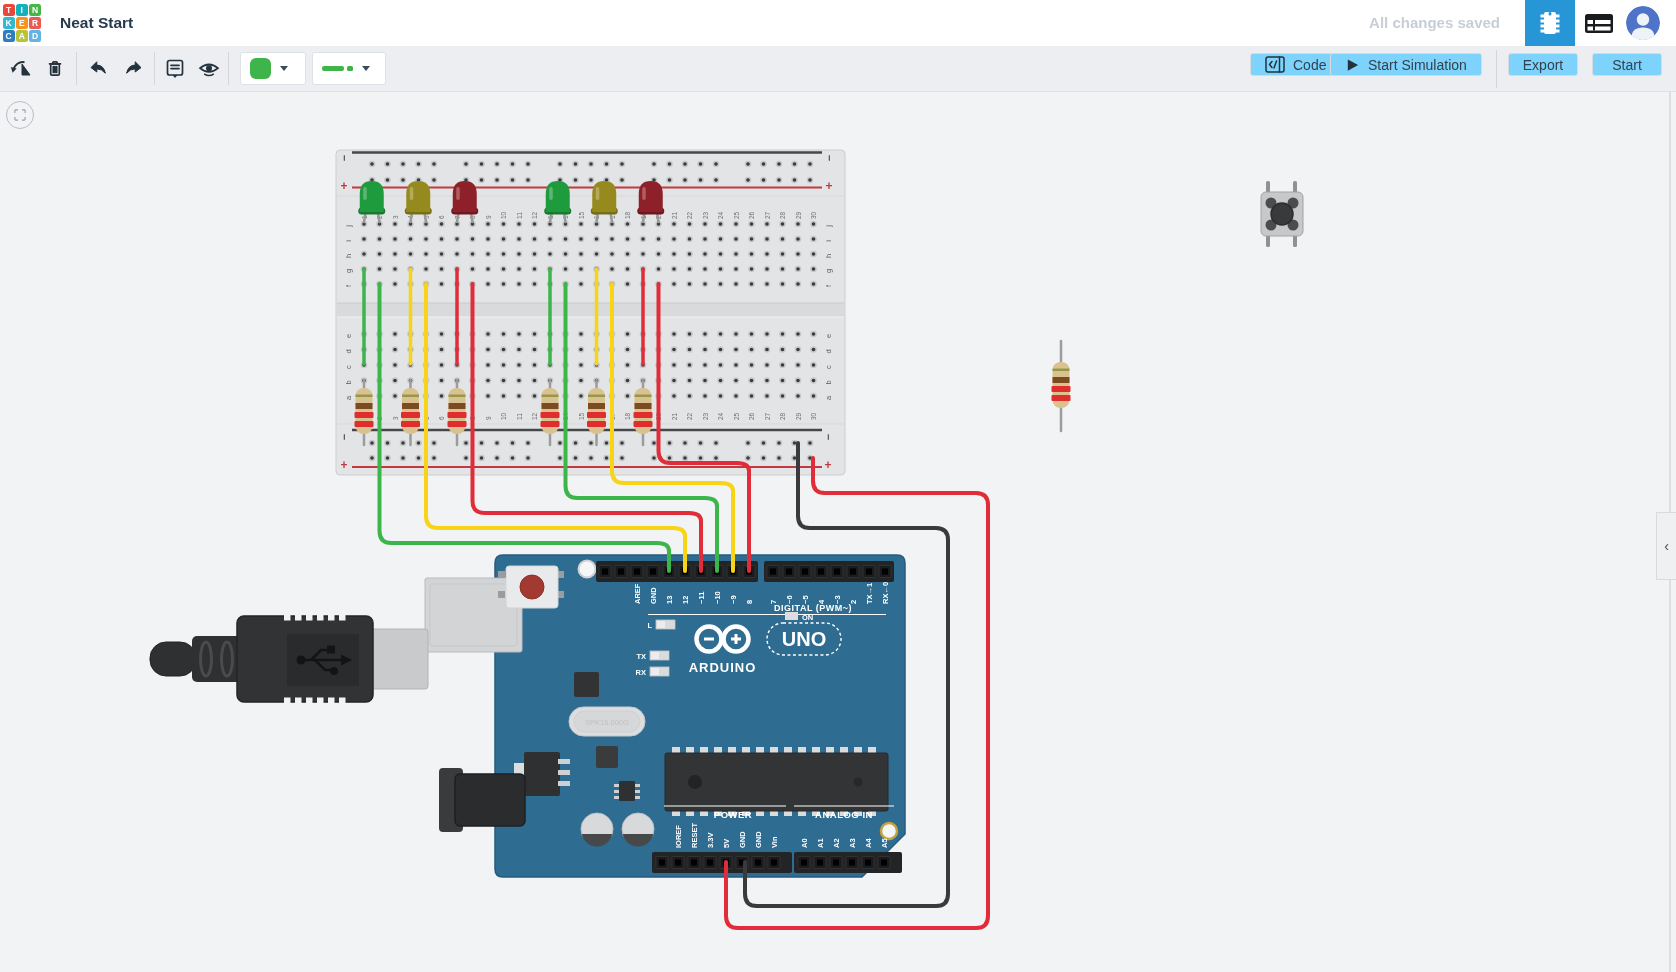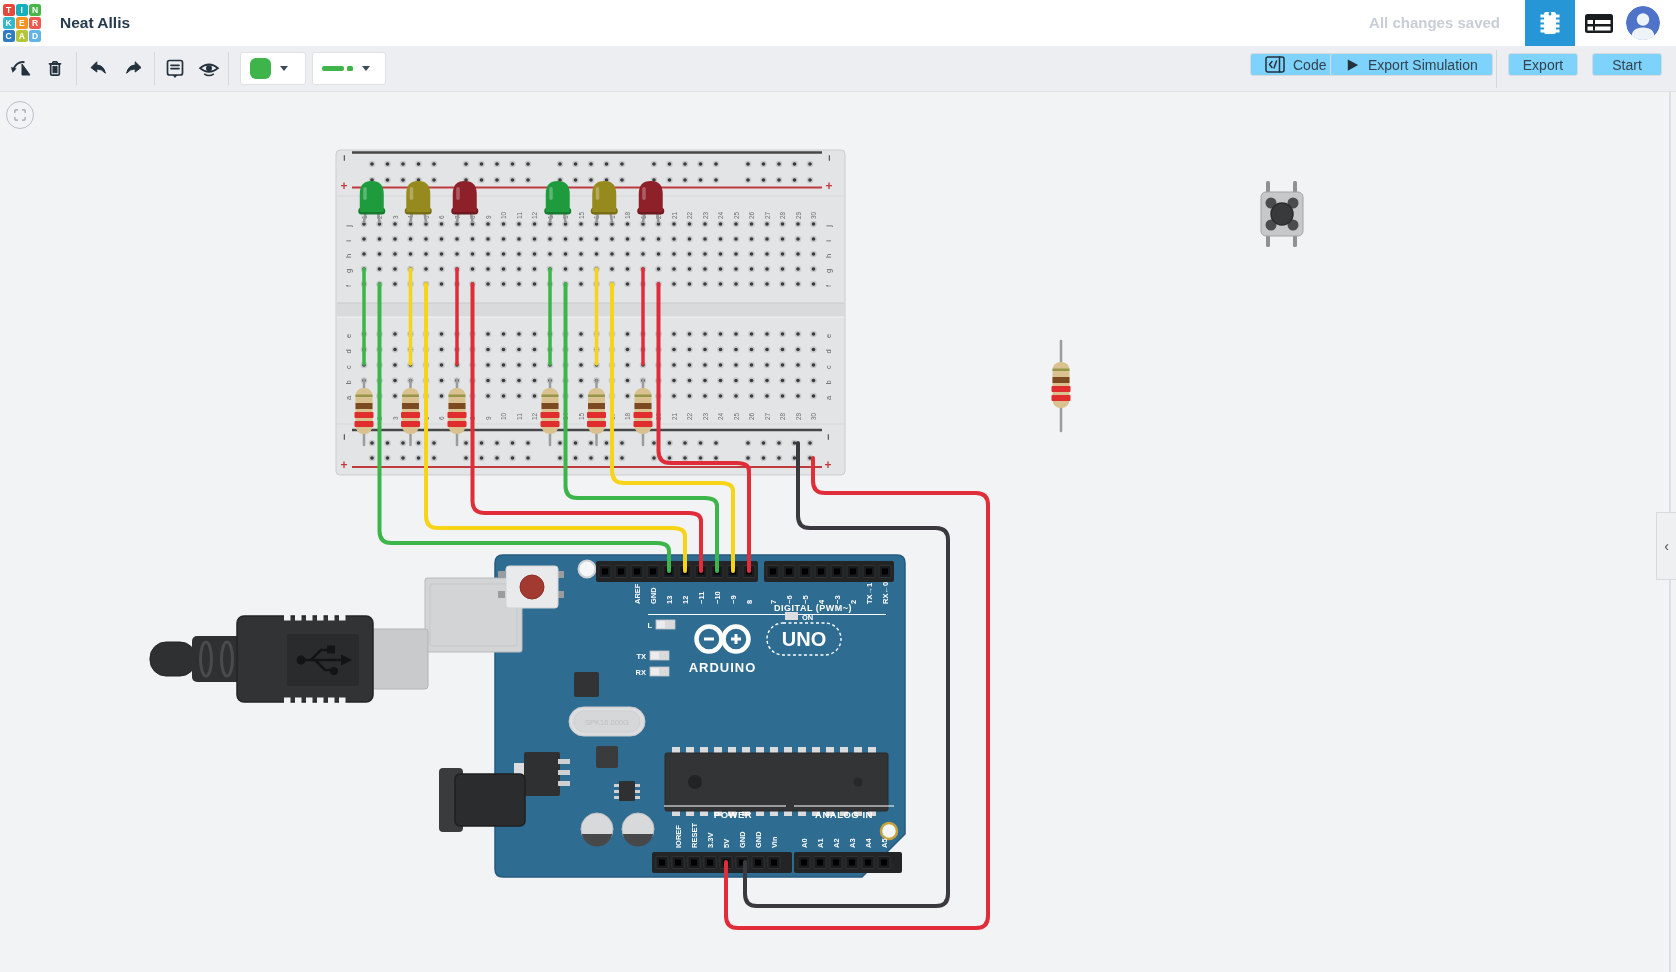--- a/index.html
+++ b/index.html
@@ -1306,21 +1306,21 @@
       <div class="logo-cell" style="background: rgb(232, 72, 59);">T</div>
       <div class="logo-cell" style="background: rgb(22, 176, 189);">I</div>
       <div class="logo-cell" style="background: rgb(71, 182, 73);">N</div>
       <div class="logo-cell" style="background: rgb(51, 184, 205);">K</div>
       <div class="logo-cell" style="background: rgb(246, 146, 30);">E</div>
       <div class="logo-cell" style="background: rgb(234, 90, 80);">R</div>
       <div class="logo-cell" style="background: rgb(46, 125, 194);">C</div>
       <div class="logo-cell" style="background: rgb(182, 196, 55);">A</div>
       <div class="logo-cell" style="background: rgb(98, 180, 229);">D</div>
     </div>
-  <div class="doc-title">Neat Allis</div>
+  <div class="doc-title">Neat Start</div>
   <div class="save-status">All changes saved</div>
   <div class="chip-btn">
     <svg width="30" height="32" viewBox="0 0 30 32">
       <rect x="9" y="5" width="12" height="22" rx="2" fill="#fff"></rect>
       <rect x="5.5" y="7.5" width="3.5" height="3" fill="#fff"></rect>
         <rect x="5.5" y="12.5" width="3.5" height="3" fill="#fff"></rect>
       <rect x="5.5" y="17.5" width="3.5" height="3" fill="#fff"></rect>
         <rect x="5.5" y="22.5" width="3.5" height="3" fill="#fff"></rect>
       <rect x="21" y="7.5" width="3.5" height="3" fill="#fff"></rect>
         <rect x="21" y="12.5" width="3.5" height="3" fill="#fff"></rect>
@@ -1407,21 +1407,21 @@
       <path d="M7 5.5 L4.5 8.5 L7 11.5"></path>
         <path d="M9 12 L11.5 5"></path>
         <path d="M14.5 1 V16"></path>
     </svg>
     <span>Code</span>
   </button>
   <button class="btn" style="left:1330px">
     <svg width="15" height="16" viewBox="0 0 16 16">
       <path d="M3 2 L14 8 L3 14 Z" fill="#24323e"></path>
     </svg>
-    <span>Export Simulation</span>
+    <span>Start Simulation</span>
   </button>
   <div class="vsep" style="left:1496px;top:4px;height:38px"></div>
   <button class="btn" style="left:1508px;width:70px">
     <span>Export</span>
   </button>
   <button class="btn" style="left:1592px;width:70px">
     <span>Start</span>
   </button>
 </div>
 

